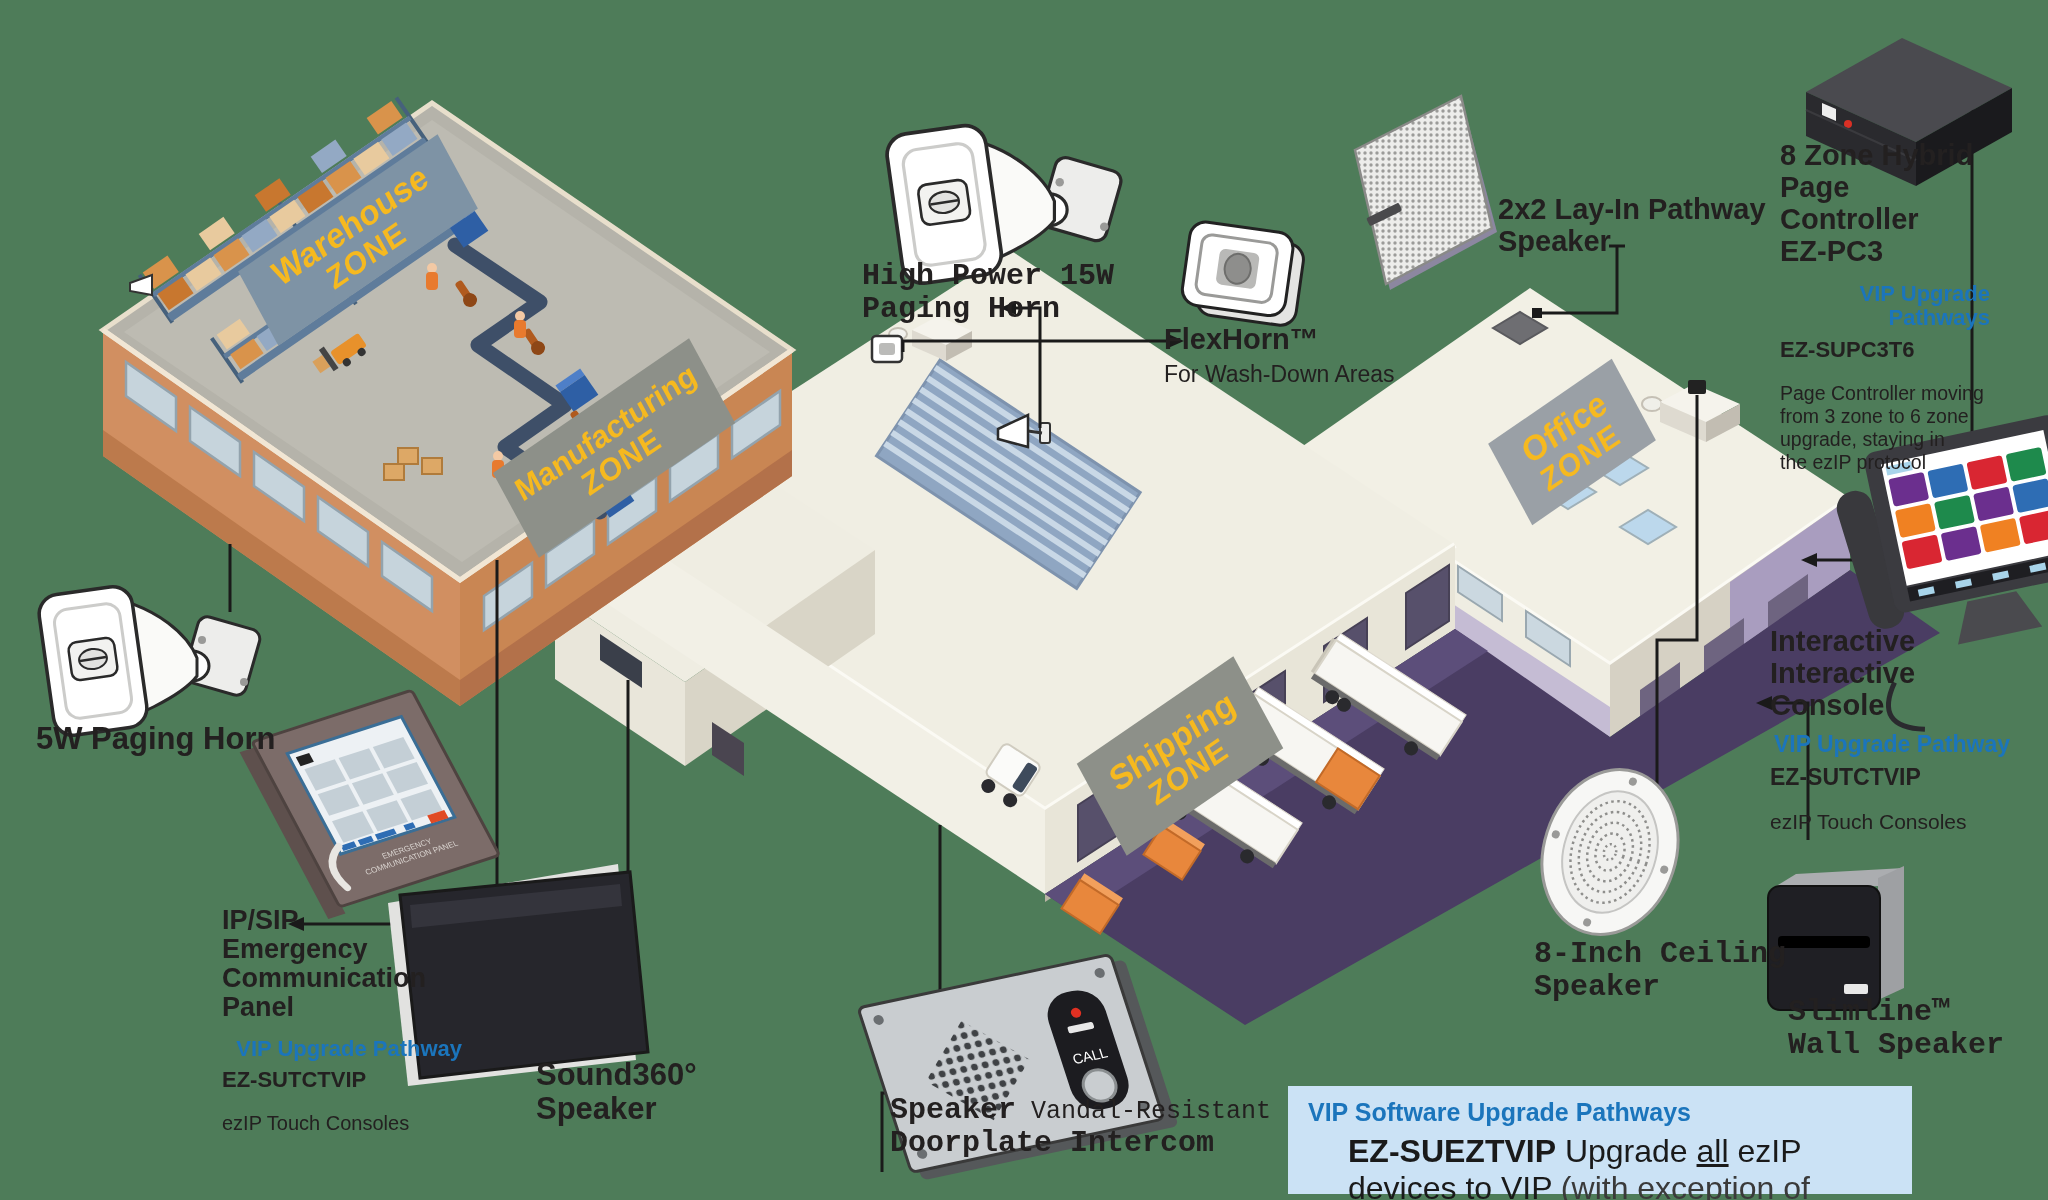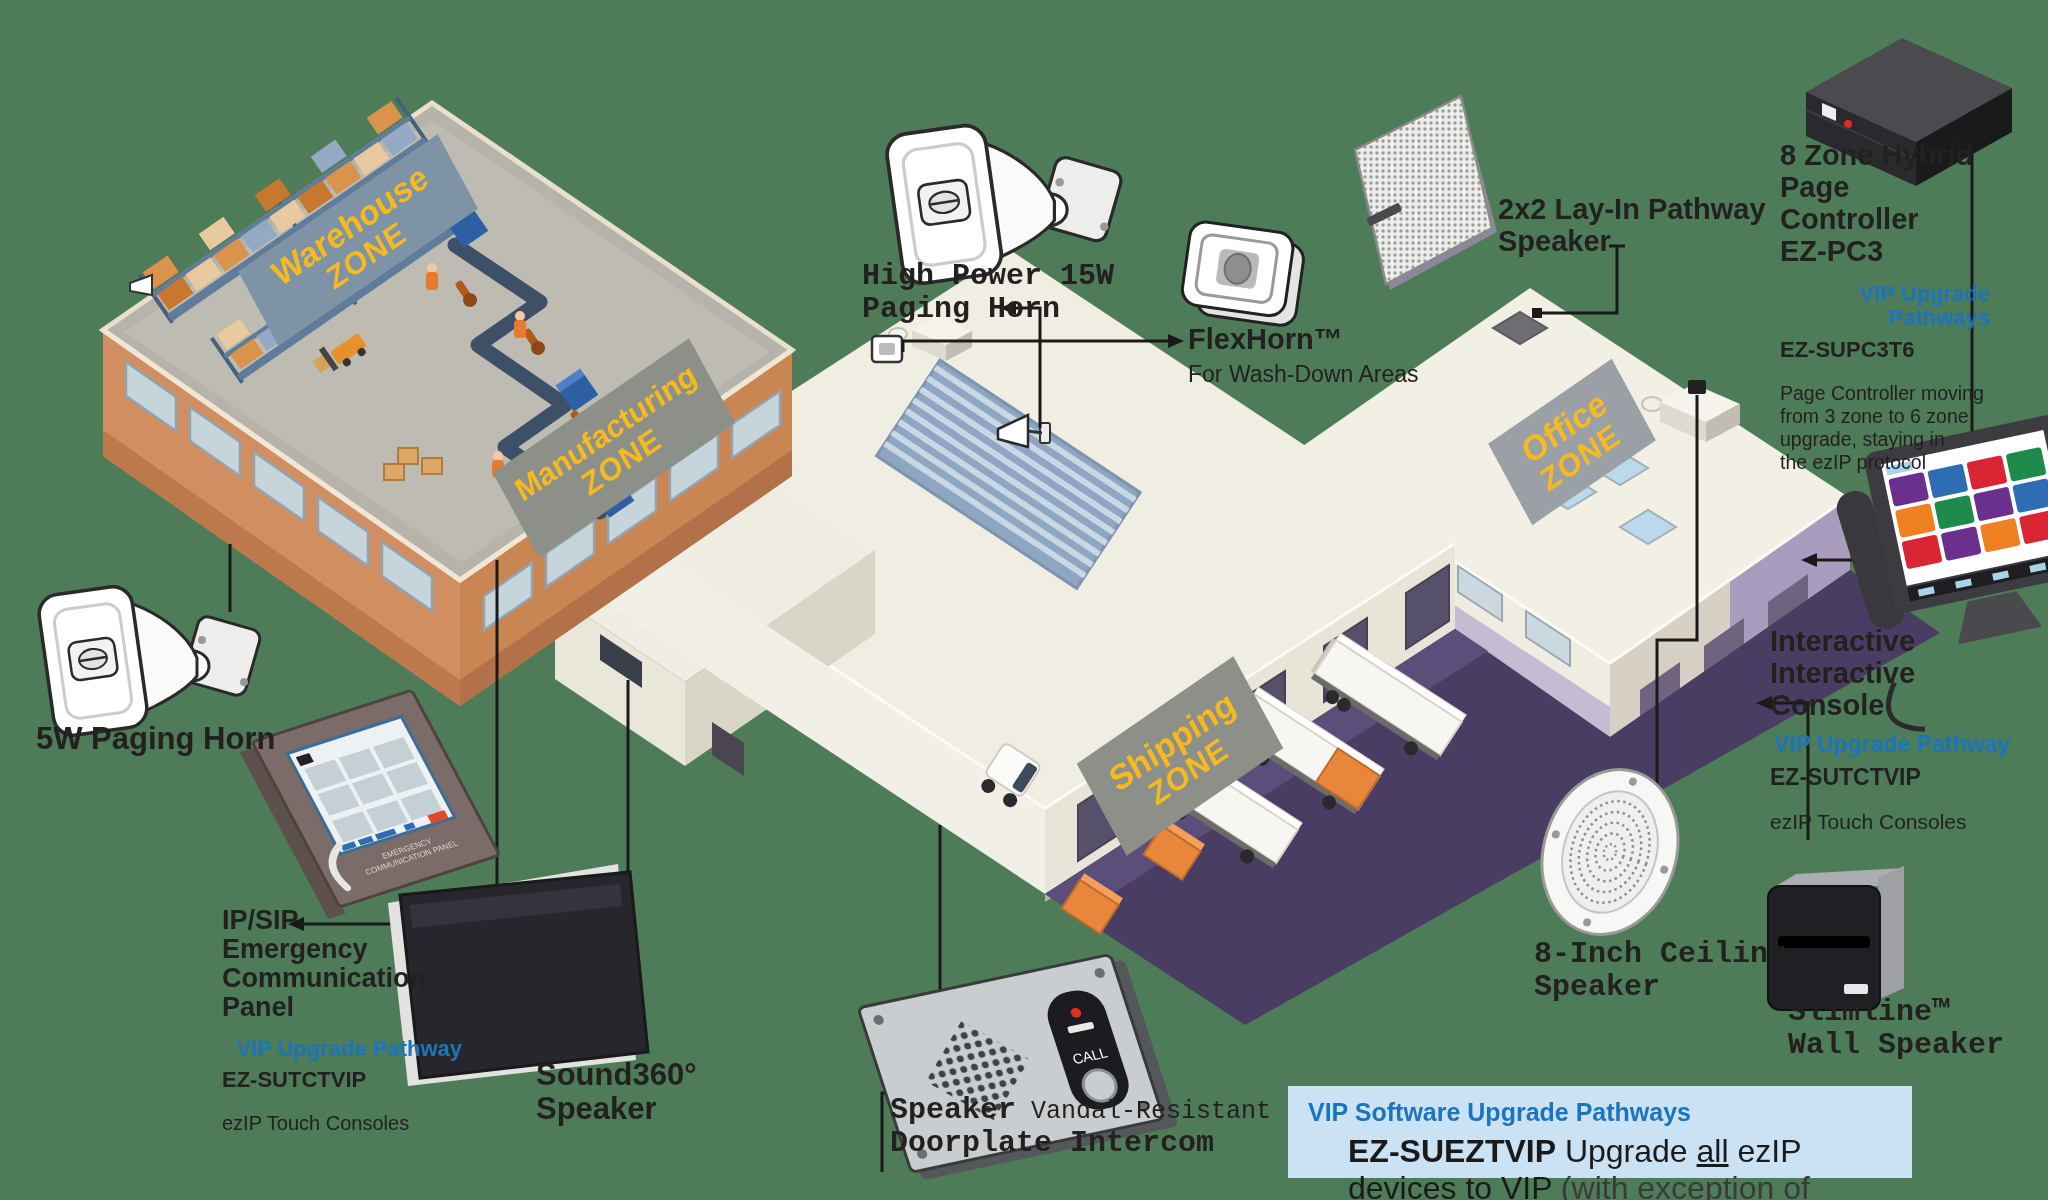--- a/index.html
+++ b/index.html
@@ -18,21 +18,21 @@
   .zsign{position:absolute;z-index:4;color:#F6B91F;font-weight:bold;text-align:center;
          display:flex;flex-direction:column;justify-content:center;align-items:center;
          transform:translate(-50%,-50%) rotate(-34.5deg) skewX(-6deg);}
   .zsign .l1{font-size:34px;line-height:1.05;}
   .zsign .l2{font-size:31px;line-height:1.05;letter-spacing:1px;}
   #sign-warehouse{left:358px;top:240px;width:242px;height:84px;background:#7E93A5;}
   #sign-manufacturing{left:614px;top:448px;width:238px;height:96px;background:#8D9089;}
   #sign-manufacturing .l1{font-size:31px;}
   #sign-shipping{left:1180px;top:756px;width:190px;height:104px;background:#8D9089;}
   #sign-office{left:1572px;top:442px;width:150px;height:92px;background:#9AA0A6;}
-  #vip-box{position:absolute;z-index:5;left:1288px;top:1086px;width:624px;height:92px;
+  #vip-box{position:absolute;z-index:5;left:1288px;top:1086px;width:624px;height:108px;
            background:#CBE2F5;box-sizing:border-box;padding:12px 20px;}
   #vip-box .vtitle{color:#1B75BC;font-weight:bold;font-size:25px;}
   #vip-box .vline{font-size:32px;margin-top:6px;color:#1A1A1A;margin-left:40px;}
   #vip-box .vsku{font-weight:bold;}
   #vip-box .vu{text-decoration:underline;}
   #vip-box .vparen{color:#3A3A3A;}
 </style>
 </head>
 <body>
 
@@ -479,21 +479,21 @@
 
 <div class="lbl t31" style="left:36px;top:722px;">
   <div>5W Paging Horn</div>
 </div>
 
 <div class="lbl t30" style="left:862px;top:260px;">
   <div>High Power 15W</div>
   <div>Paging Horn</div>
 </div>
 
-<div class="lbl t29" style="left:1188px;top:324px;">
+<div class="lbl t29" style="left:1164px;top:324px;">
   <div>FlexHorn™</div>
   <div class="sub">For Wash-Down Areas</div>
 </div>
 
 <div class="lbl t29" style="left:1498px;top:194px;">
   <div>2x2 Lay-In Pathway</div>
   <div>Speaker</div>
 </div>
 
 <div class="lbl t29" style="left:1780px;top:140px;width:210px;">

